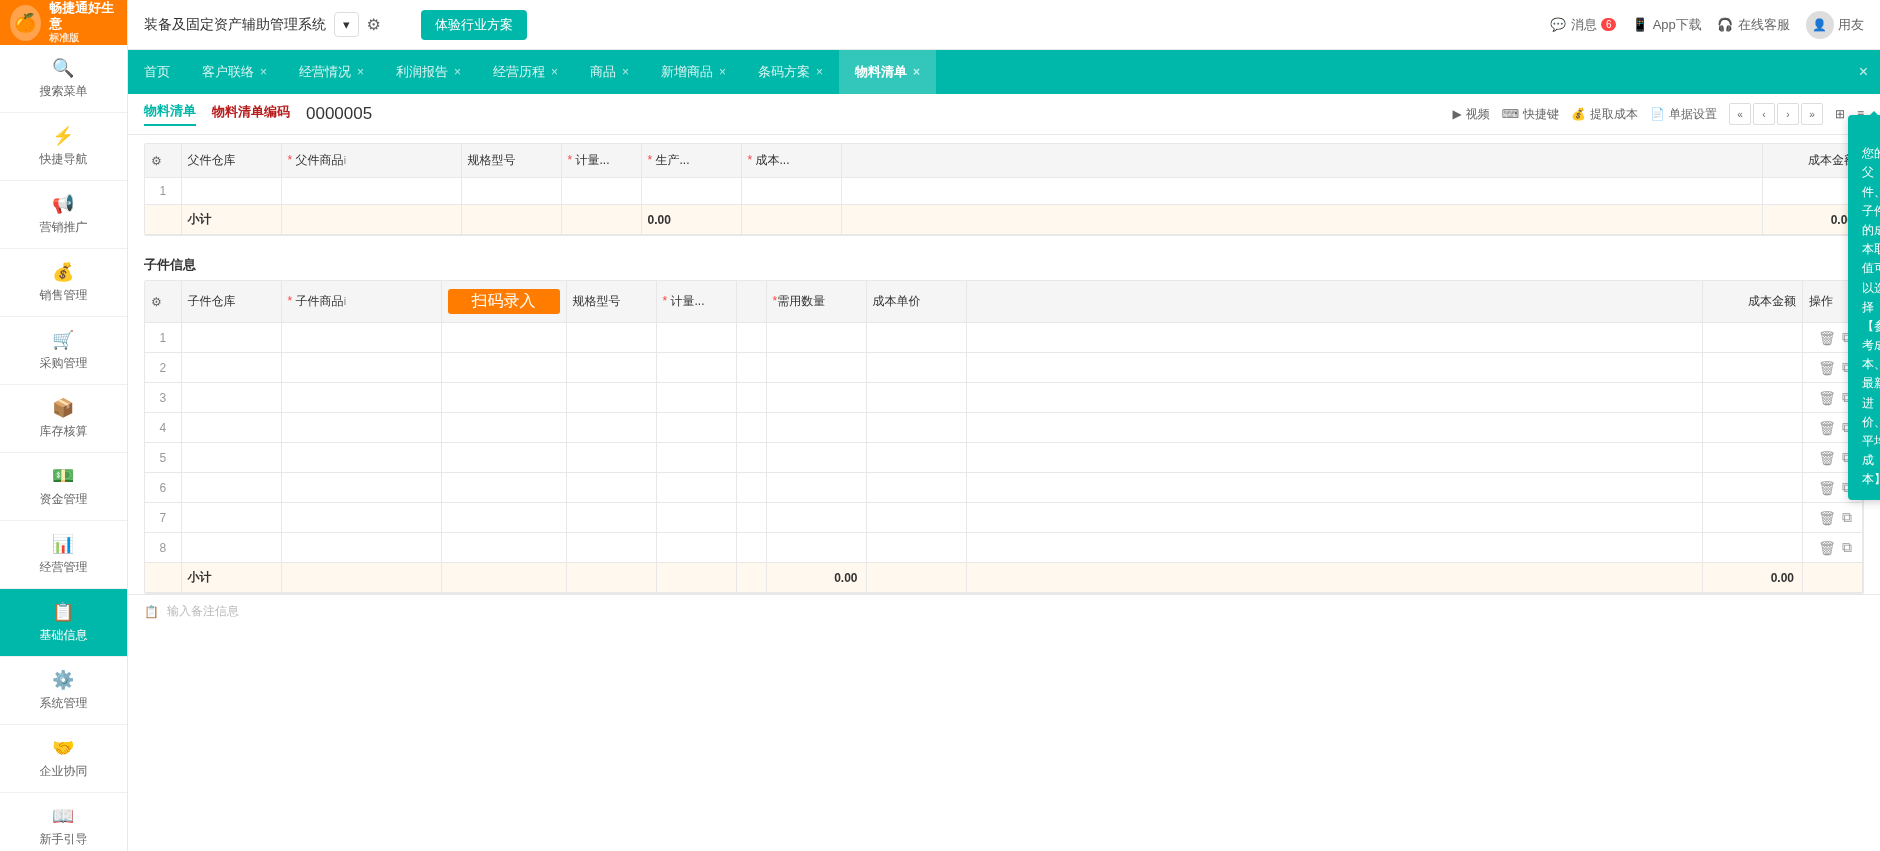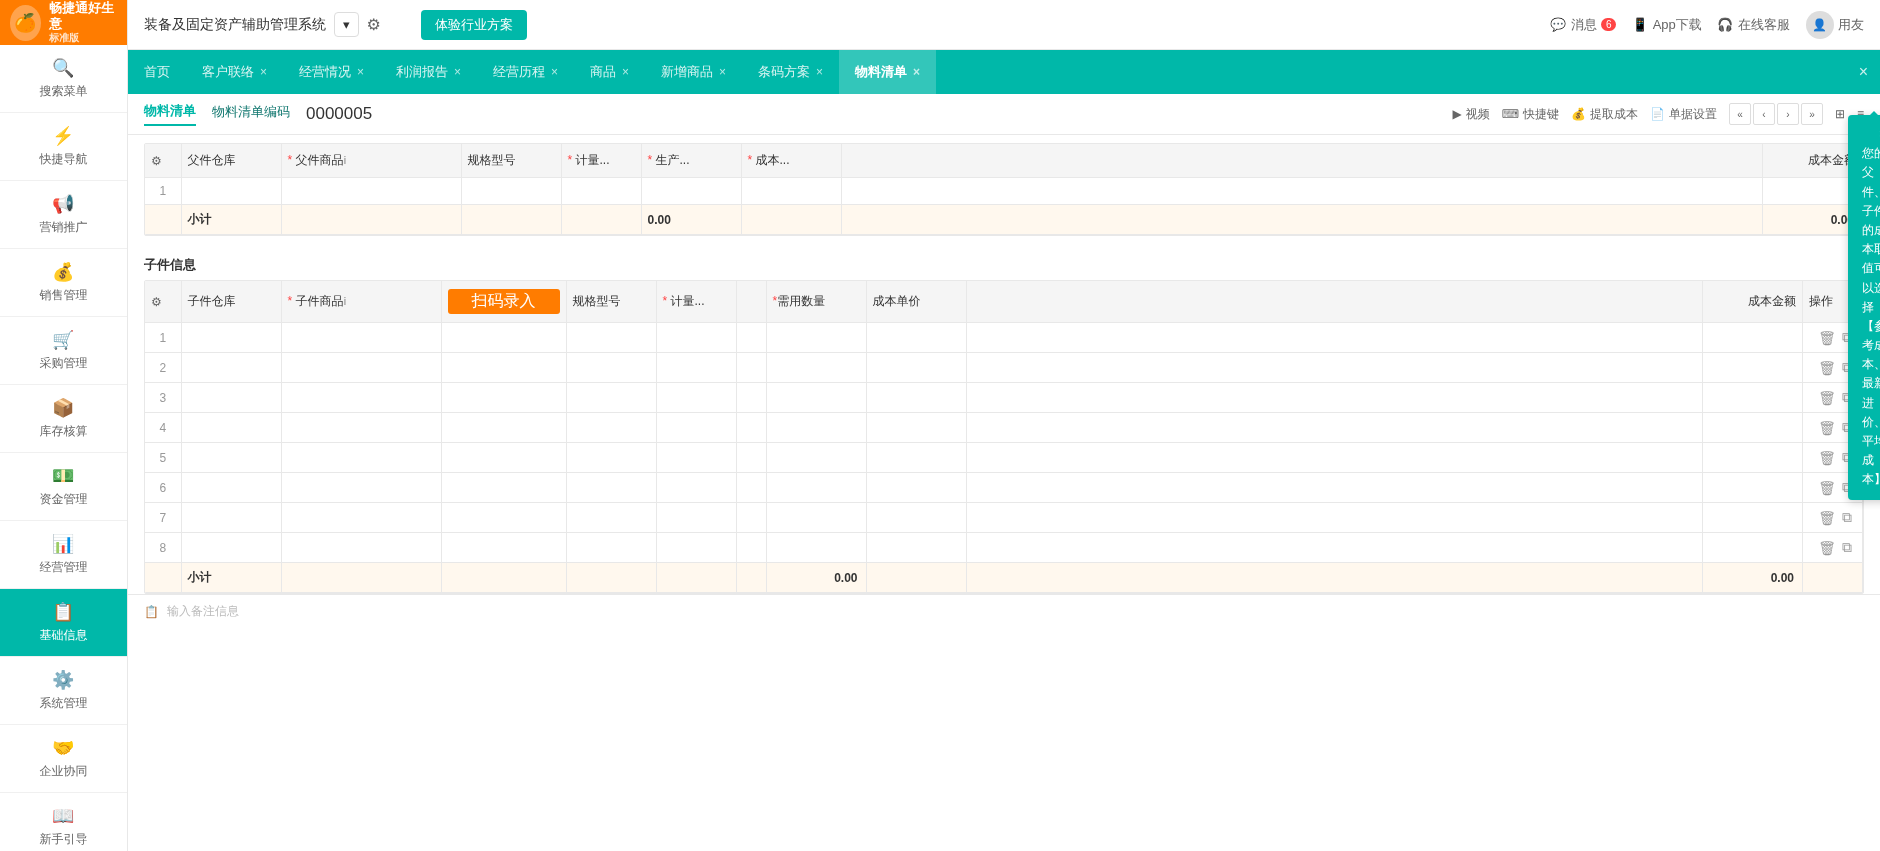--- a/index.html
+++ b/index.html
@@ -35,21 +35,21 @@
     .nav-tab { padding: 0 16px; height: 44px; display: flex; align-items: center; color: rgba(255,255,255,0.85); font-size: 13px; cursor: pointer; white-space: nowrap; position: relative; }
     .nav-tab.active { background: rgba(255,255,255,0.2); color: #fff; font-weight: bold; }
     .nav-tab-close { margin-left: 6px; font-size: 12px; color: rgba(255,255,255,0.7); cursor: pointer; }
     .nav-close-all { margin-left: auto; padding: 0 12px; height: 44px; display: flex; align-items: center; color: rgba(255,255,255,0.8); cursor: pointer; font-size: 16px; }
 
     
     .content { flex: 1; overflow-y: auto; background: #fff; padding: 0; }
 
     
     .sub-tabs { display: flex; align-items: center; padding: 8px 16px; border-bottom: 1px solid #e8e8e8; background: #fff; gap: 16px; }
-    .sub-tab { font-size: 13px; color: #0f766e; cursor: pointer; padding-bottom: 4px; }
+    .sub-tab { font-size: 13px; color: #b91c1c; cursor: pointer; padding-bottom: 4px; font-weight: bold; }
     .sub-tab.active { color: #00b8a9; border-bottom: 2px solid #00b8a9; font-weight: bold; }
     .sub-doc-id { font-size: 17px; color: #333; }
 
     .toolbar-right { margin-left: auto; display: flex; align-items: center; gap: 12px; color: #666; font-size: 12px; }
     .toolbar-btn { display: flex; align-items: center; gap: 4px; cursor: pointer; color: #666; }
 
     
     .section { padding: 8px 16px 0; }
     .section-title { font-size: 13px; color: #333; margin-bottom: 6px; font-weight: bold; }
 

